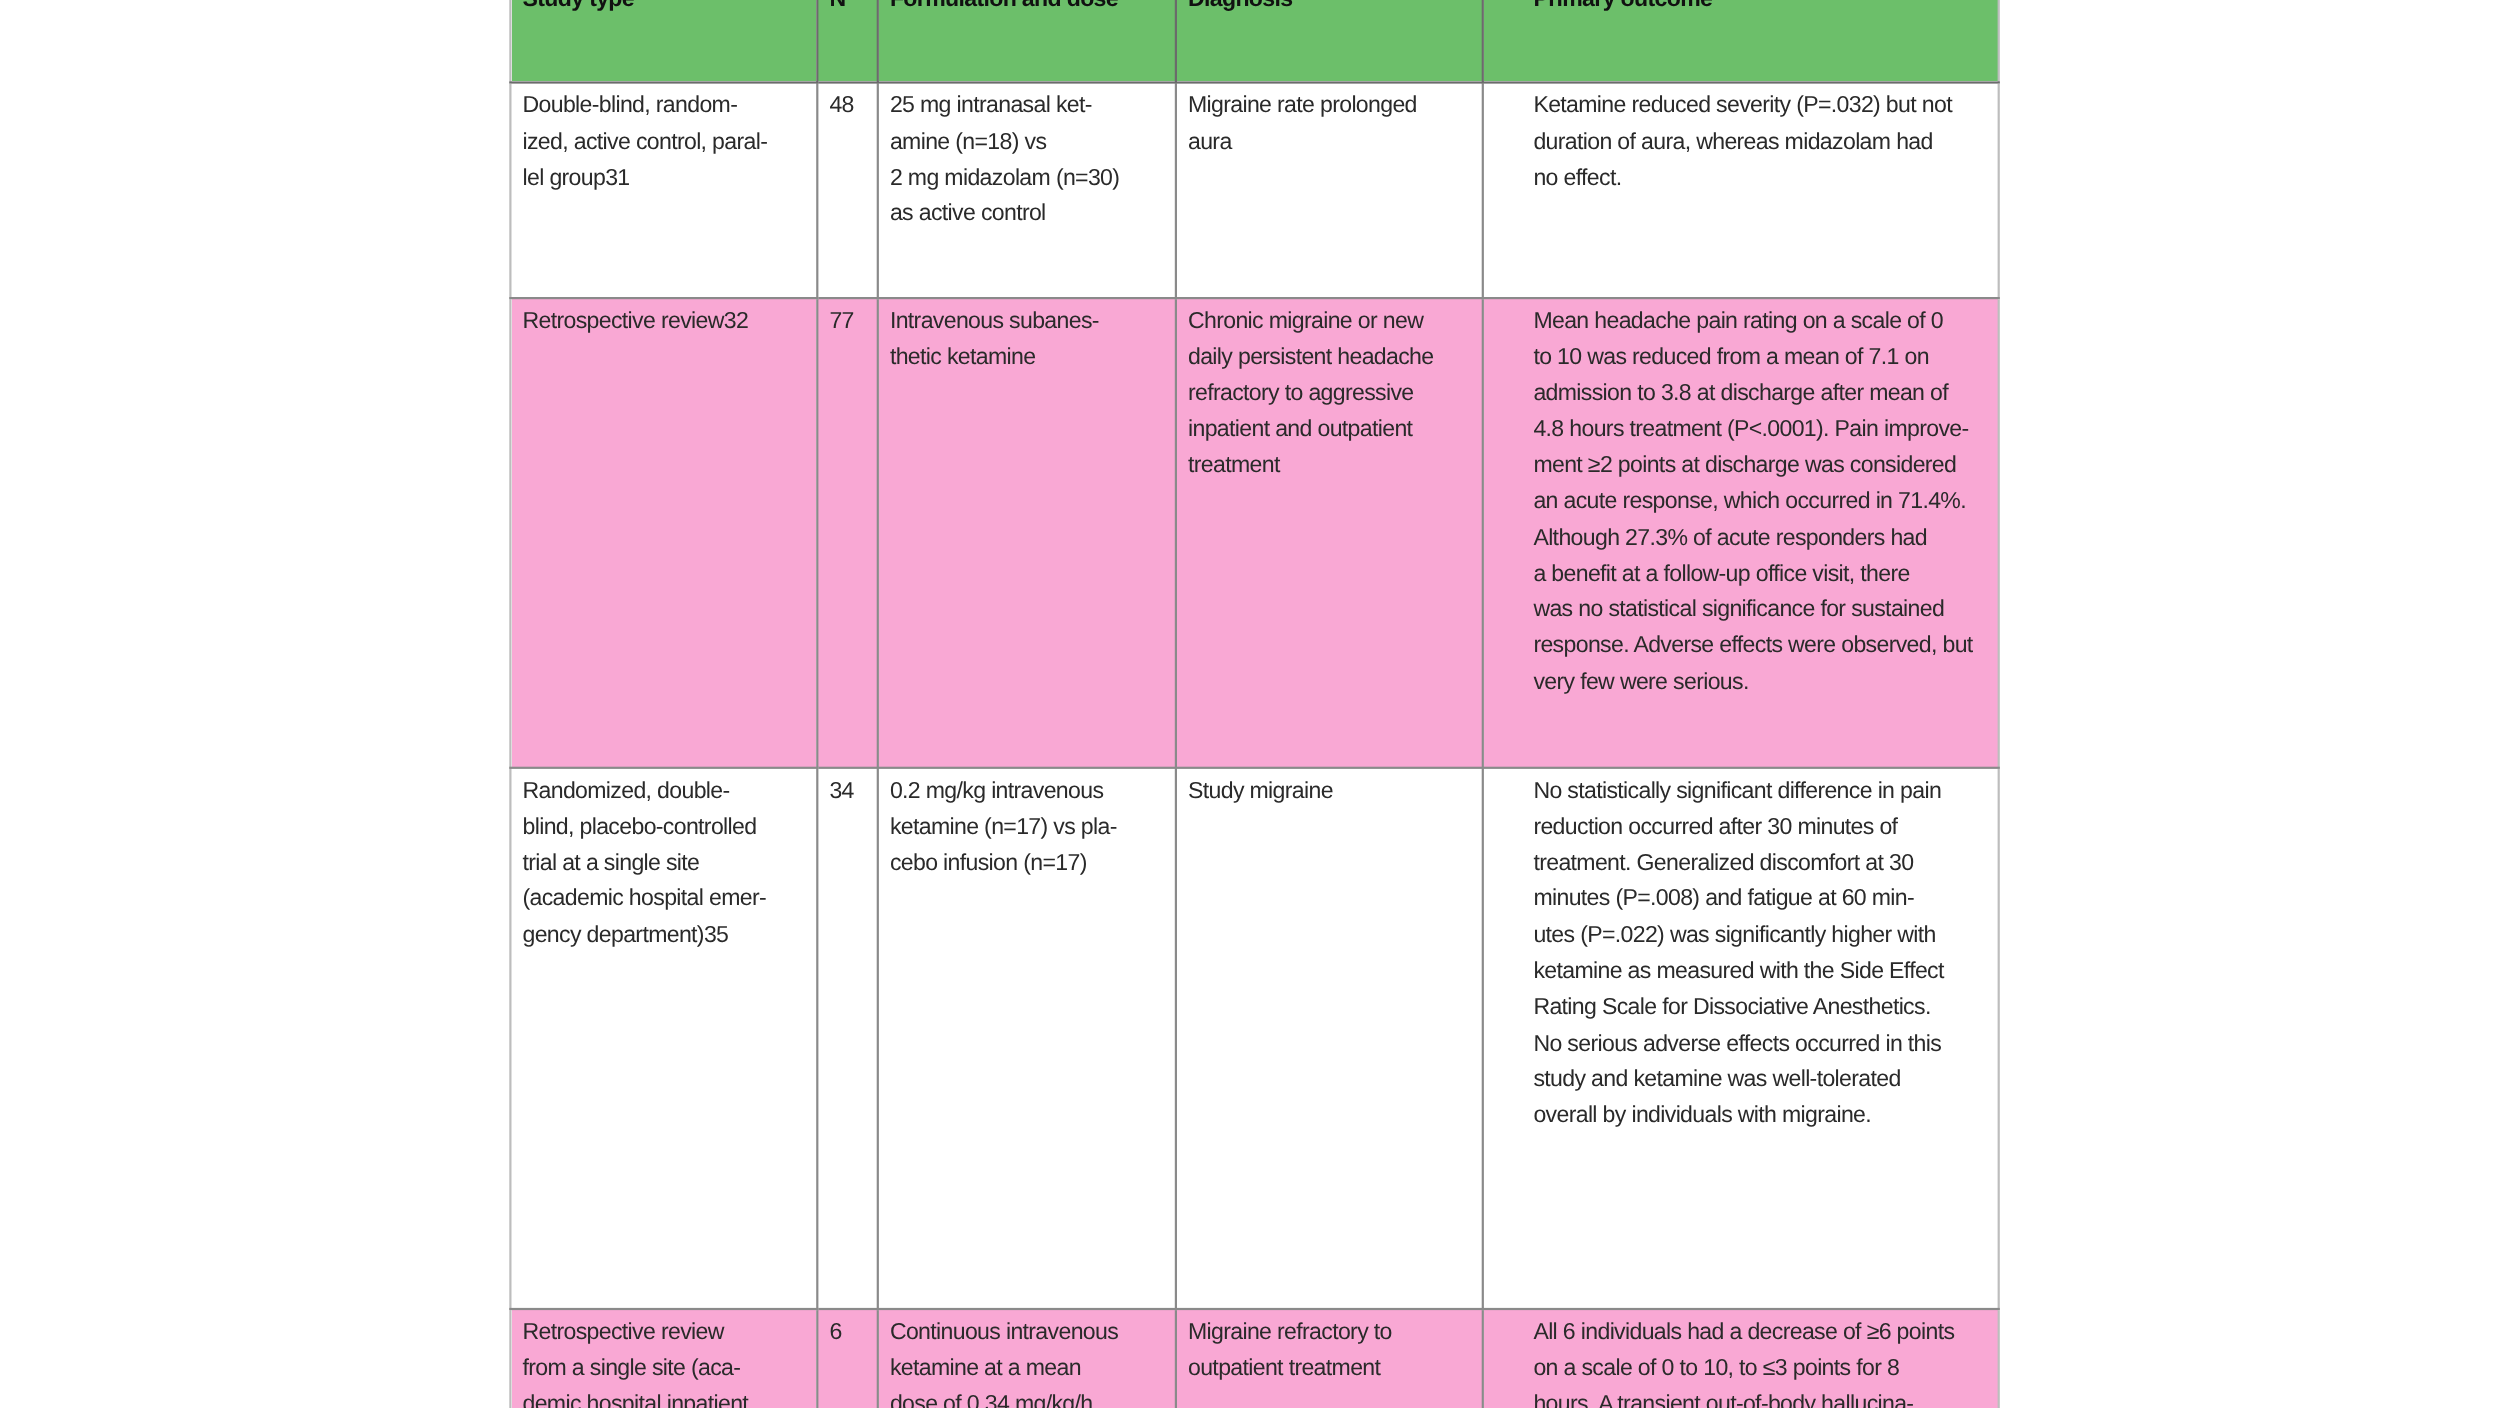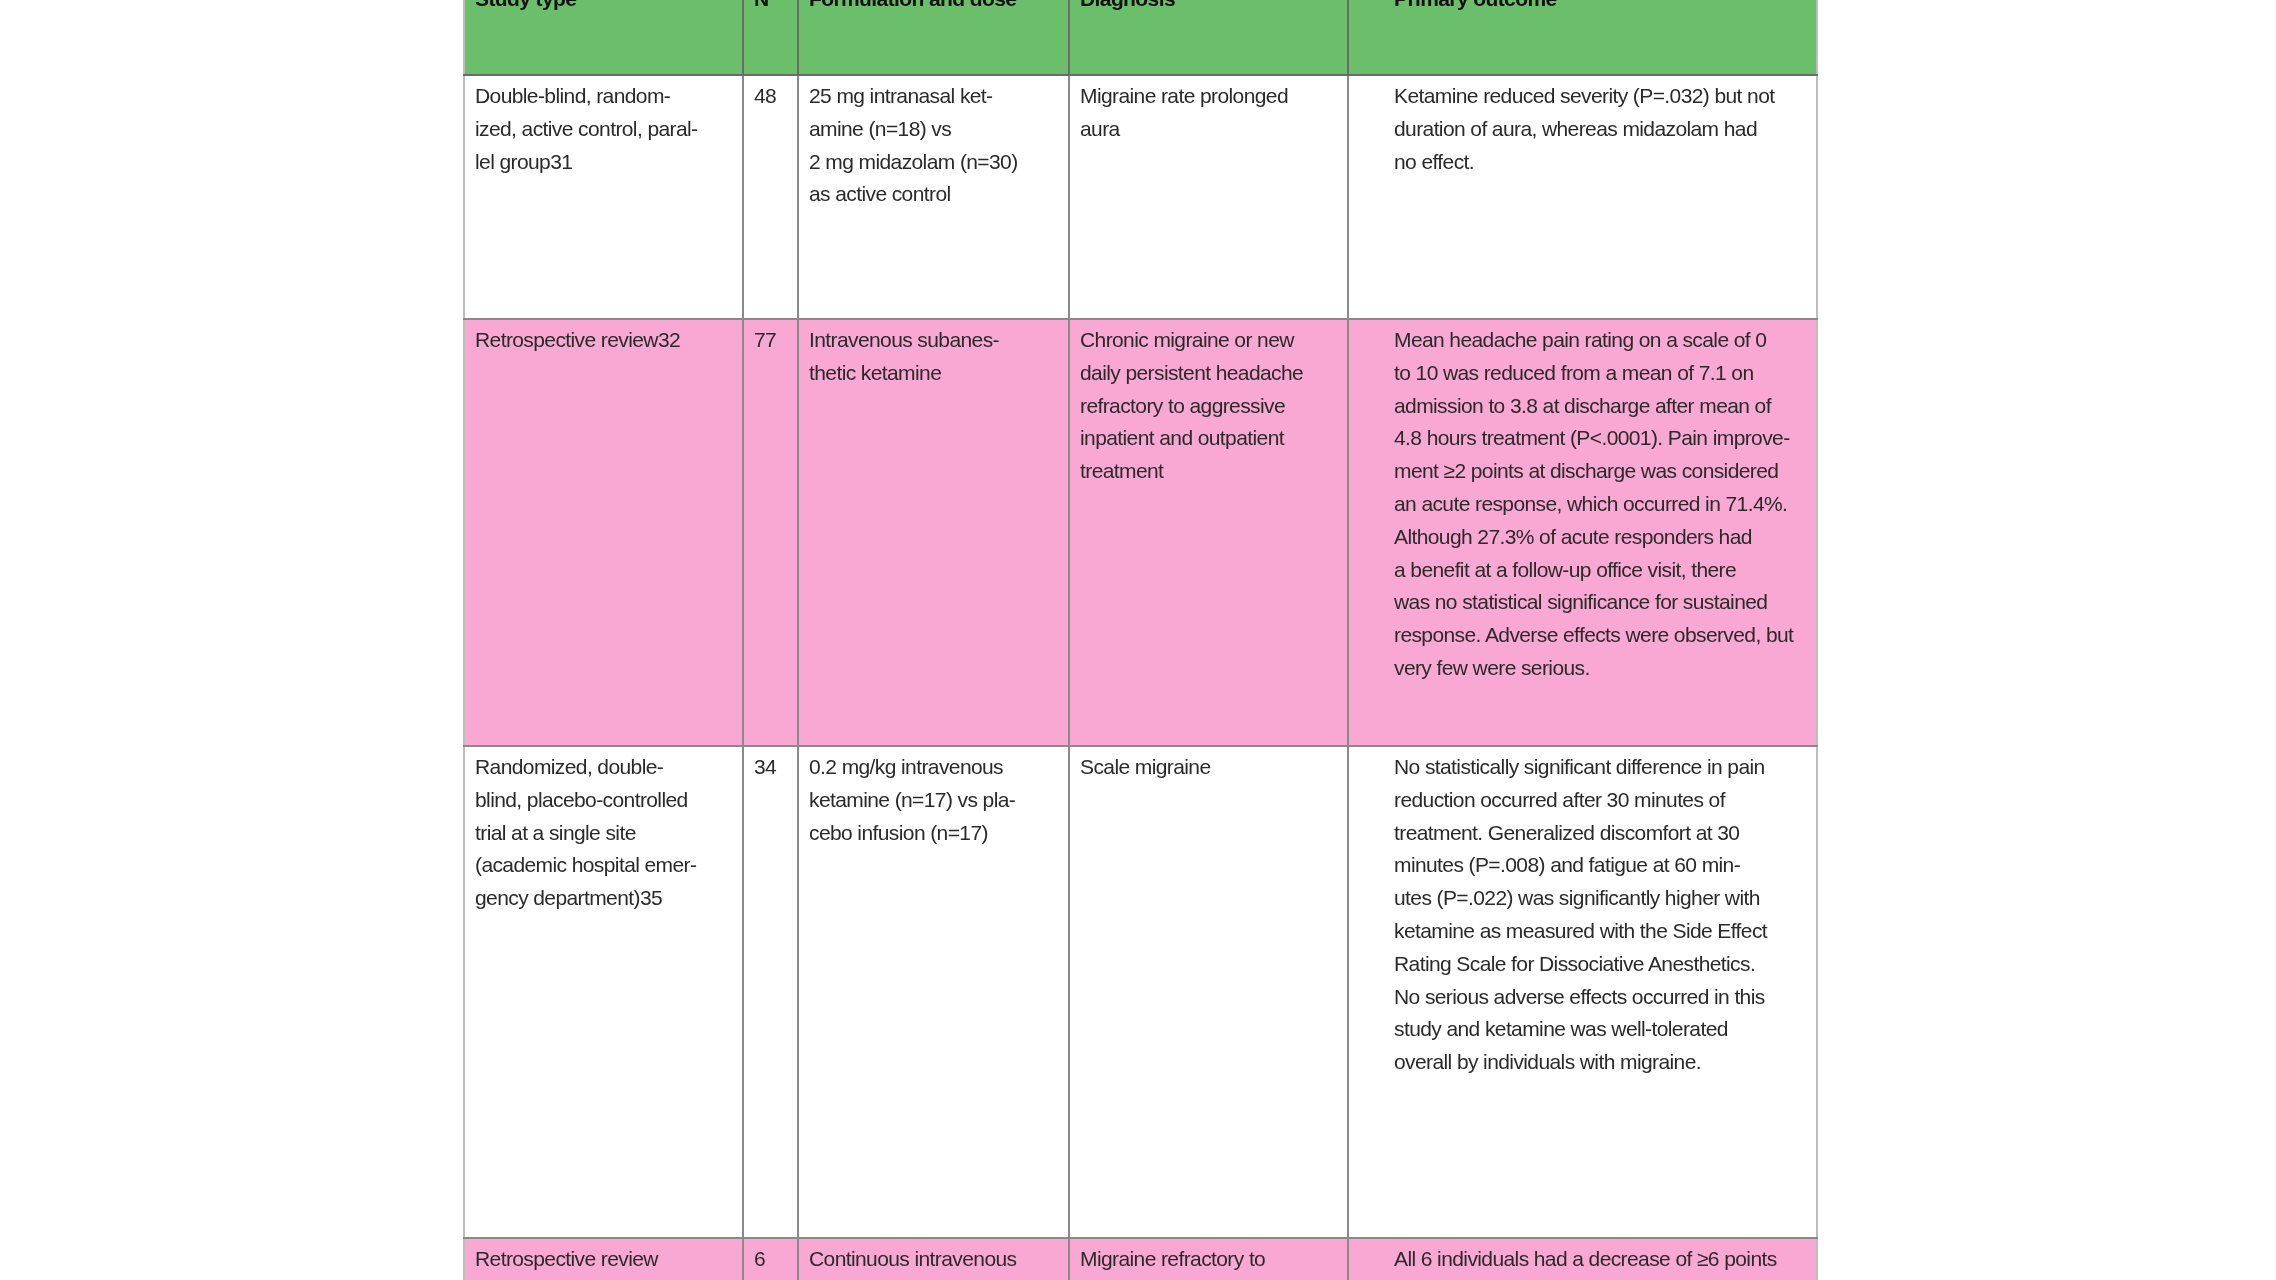--- a/index.html
+++ b/index.html
@@ -33,21 +33,21 @@
   <thead>
     <tr>
       <th><span>Study type</span></th>
       <th><span>N</span></th>
       <th><span>Formulation and dose</span></th>
       <th><span>Diagnosis</span></th>
       <th><span>Primary outcome</span></th>
     </tr>
   </thead>
   <tbody>
-    <tr class="r-white" style="height:244px">
+    <tr class="r-white" style="height:196px">
       <td>
           <span class="cell-text">Double-blind, random-
 ized, active control, paral-
 lel group31</span>
         </td>
       <td>
           <span class="cell-text">48</span>
         </td>
       <td>
           <span class="cell-text">25 mg intranasal ket-
@@ -107,21 +107,21 @@
         </td>
       <td>
           <span class="cell-text">34</span>
         </td>
       <td>
           <span class="cell-text">0.2 mg/kg intravenous
 ketamine (n=17) vs pla-
 cebo infusion (n=17)</span>
         </td>
       <td>
-          <span class="cell-text">Scale migraine</span>
+          <span class="cell-text">Study migraine</span>
         </td>
       <td>
           <span class="cell-text">No statistically significant difference in pain
 reduction occurred after 30 minutes of
 treatment. Generalized discomfort at 30
 minutes (P=.008) and fatigue at 60 min-
 utes (P=.022) was significantly higher with
 ketamine as measured with the Side Effect
 Rating Scale for Dissociative Anesthetics.
 No serious adverse effects occurred in this

